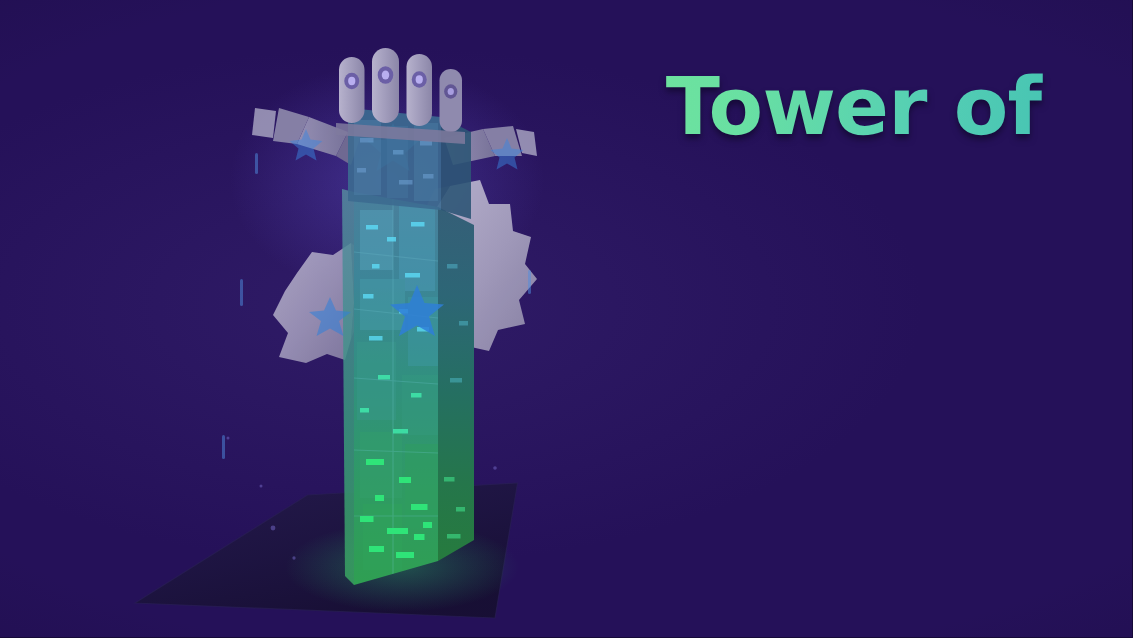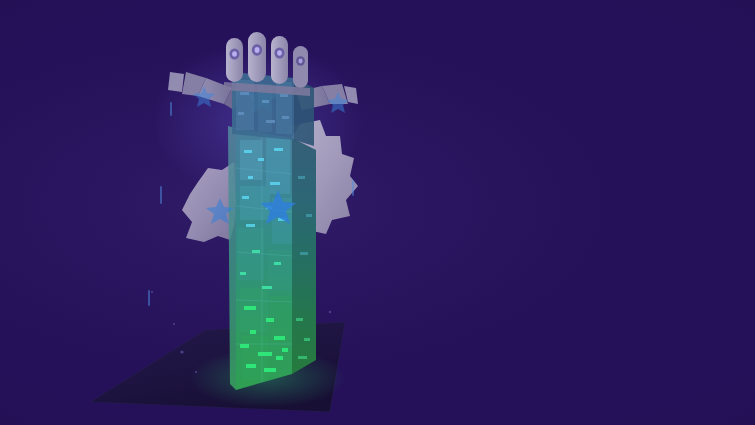--- a/index.html
+++ b/index.html
@@ -341,15 +341,16 @@
       <g fill="#4f8de0" opacity="0.5">
         <rect x="170" y="102" width="2" height="14" rx="1"></rect>
         <rect x="160" y="186" width="2" height="18" rx="1"></rect>
         <rect x="148" y="290" width="2" height="16" rx="1"></rect>
         <rect x="352" y="180" width="2" height="16" rx="1"></rect>
       </g>
     </svg>
   </div>
 
   <div class="title-block">
+    <span class="title-line line-1">Tower of</span>
   </div>
 
 </div>
 
 </body></html>

